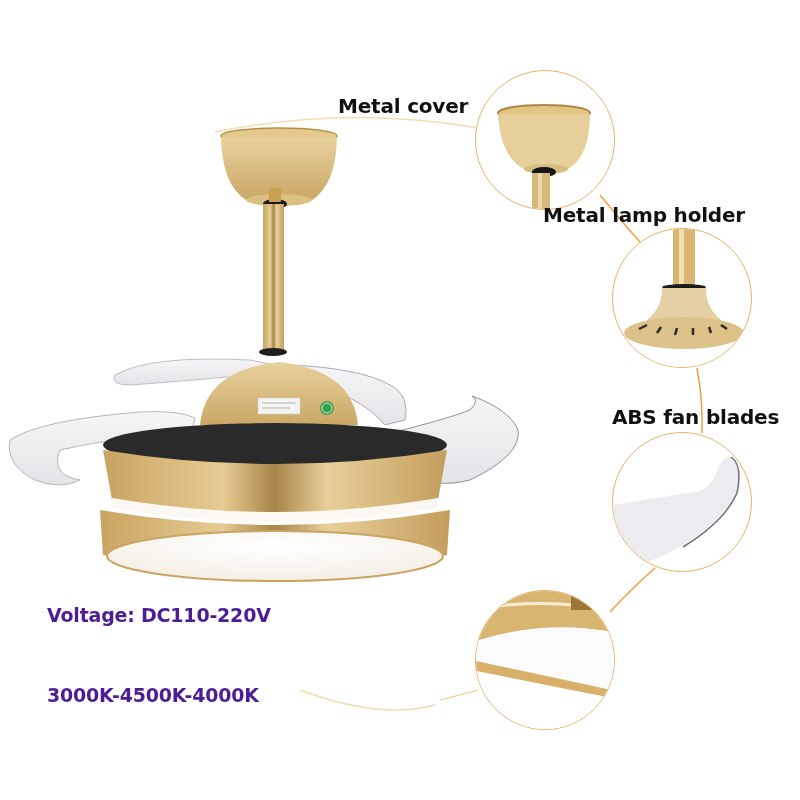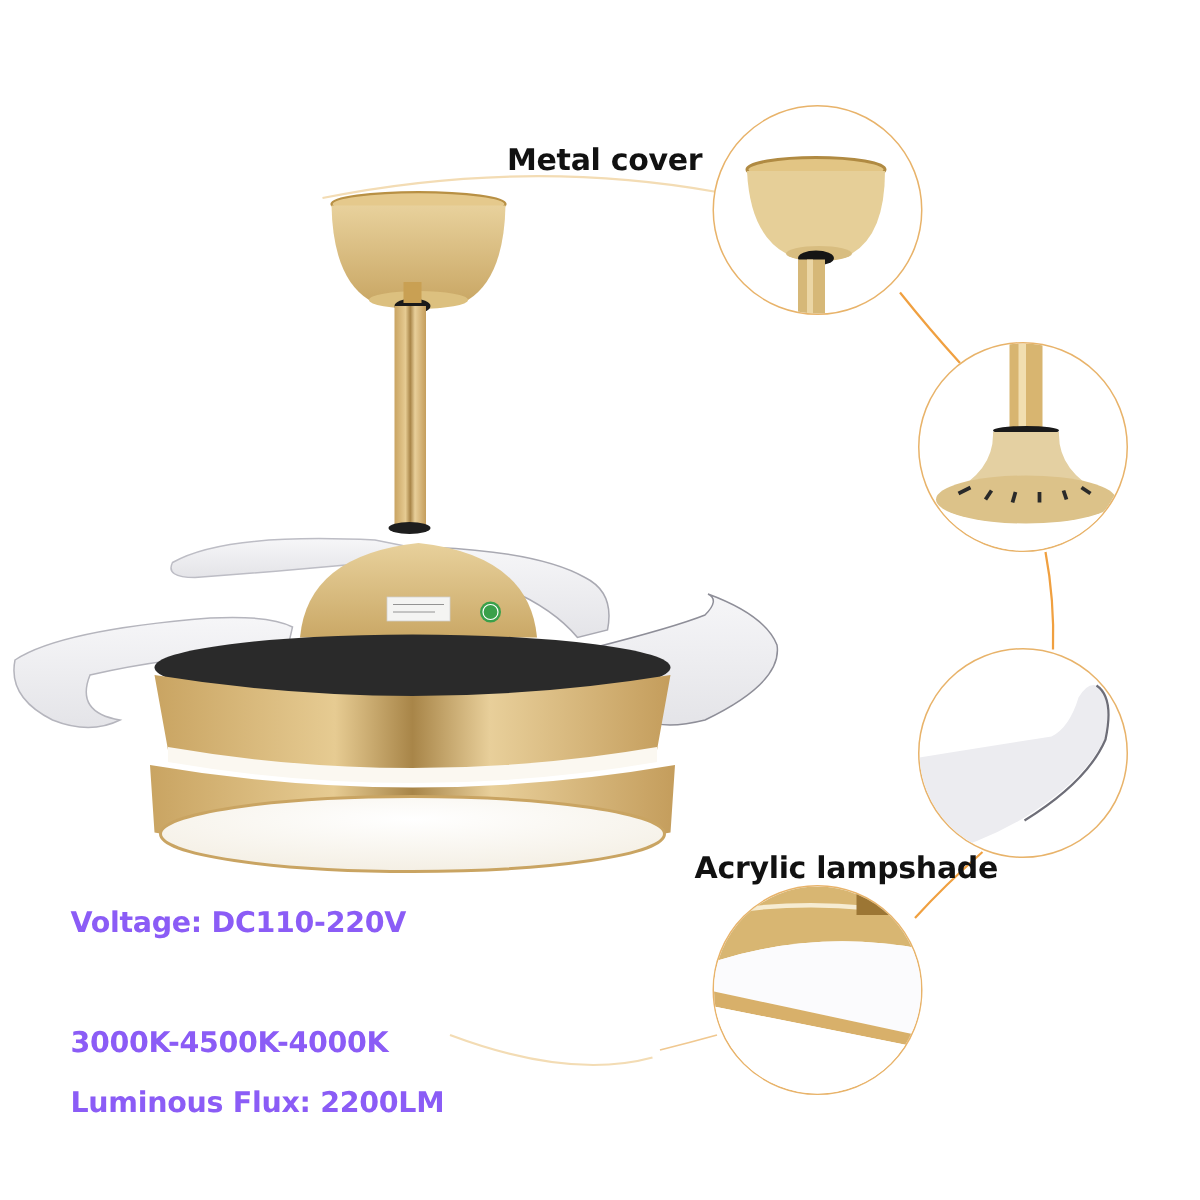--- a/index.html
+++ b/index.html
@@ -1,20 +1,20 @@
 <!DOCTYPE html>
 <html><head>
   <meta charset="utf-8">
   <style>
     html, body { margin: 0; padding: 0; background: #ffffff; }
     body { width: 800px; height: 800px; position: relative; overflow: hidden;
            font-family: "DejaVu Sans", "Liberation Sans", sans-serif; }
     .canvas { position: absolute; left: 0; top: 0; width: 800px; height: 800px; }
     .label { position: absolute; font-weight: bold; color: #111111; font-size: 20px; white-space: nowrap; letter-spacing: -0.2px; }
-    .spec { position: absolute; left: 47px; font-weight: bold; color: #8b5cf6; font-size: 19px; white-space: nowrap; letter-spacing: -0.2px; }
+    .spec { position: absolute; left: 47px; font-weight: bold; color: #4c1d95; font-size: 19px; white-space: nowrap; letter-spacing: -0.2px; }
     .callout-circle { position: absolute; width: 140px; height: 140px; border-radius: 50%;
                       border: 1.5px solid #e8b36a; overflow: hidden; background: #ffffff; box-sizing: border-box; }
     .callout-circle svg { position: absolute; left: 0; top: 0; }
   </style>
 </head>
 <body>
 
 <div class="canvas">
 
   <svg width="800" height="800" style="position:absolute;left:0;top:0;">
@@ -90,54 +90,54 @@
     <svg width="140" height="140">
       <ellipse cx="68" cy="42" rx="46" ry="8" fill="#e2c584" stroke="#b08a42" stroke-width="2"></ellipse>
       <path d="M 22 43 Q 24 85 48 98 L 92 98 Q 114 85 114 43 Z" fill="#e6cf98"></path>
       <ellipse cx="70" cy="98" rx="22" ry="5" fill="#d8bd80"></ellipse>
       <ellipse cx="68" cy="101" rx="12" ry="5" fill="#151515"></ellipse>
       <rect x="56" y="102" width="18" height="40" fill="#d6b878"></rect>
       <rect x="62" y="102" width="4" height="40" fill="#ebd6a5"></rect>
     </svg>
   </div>
 
+  <div class="label" style="left:543px; top:203px;">Metal lamp holder</div>
   <div class="callout-circle" style="left:612px; top:228px;">
     <svg width="140" height="140">
       <rect x="60" y="0" width="22" height="58" fill="#d8b570"></rect>
       <rect x="66" y="0" width="5" height="58" fill="#f1deb0"></rect>
       <ellipse cx="71" cy="58" rx="22" ry="3" fill="#1a1a1a"></ellipse>
       <path d="M 49 59 Q 50 85 20 100 L 122 100 Q 92 85 93 59 Z" fill="#e4d0a2"></path>
       <ellipse cx="71" cy="104" rx="60" ry="16" fill="#dcc289"></ellipse>
       <g stroke="#2a2a2a" stroke-width="2.5">
         <line x1="26" y1="100" x2="34" y2="96"></line>
         <line x1="44" y1="104" x2="48" y2="98"></line>
         <line x1="62" y1="106" x2="64" y2="99"></line>
         <line x1="80" y1="106" x2="80" y2="99"></line>
         <line x1="98" y1="104" x2="96" y2="98"></line>
         <line x1="114" y1="100" x2="108" y2="96"></line>
       </g>
       <path d="M 12 110 Q 71 134 130 110 L 130 140 L 12 140 Z" fill="#ffffff"></path>
     </svg>
   </div>
 
+  <div class="label" style="left:612px; top:405px;">ABS fan blades</div>
   <div class="callout-circle" style="left:612px; top:432px;">
     <svg width="140" height="140">
       <path d="M 0 72 Q 50 64 88 58 Q 100 52 106 32 Q 112 22 118 24 Q 128 30 124 58 Q 112 86 70 112 Q 40 130 0 140 Z" fill="#ececf0"></path>
       <path d="M 118 24 Q 130 32 124 60 Q 112 88 70 114" fill="none" stroke="#6e6e78" stroke-width="1.5"></path>
     </svg>
   </div>
 
-  <div class="label" style="left:463px; top:566px;">Acrylic lampshade</div>
   <div class="callout-circle" style="left:475px; top:590px;">
     <svg width="140" height="140">
       <path d="M 0 0 L 140 0 L 140 42 Q 70 28 0 50 Z" fill="#d8b672"></path>
       <path d="M 0 18 Q 70 6 140 20" stroke="#f6ecd2" stroke-width="3" fill="none"></path>
       <rect x="95" y="5" width="25" height="14" fill="#9c7634"></rect>
       <path d="M 0 50 Q 70 28 140 42 L 140 100 Q 70 85 0 70 Z" fill="#fbfbfd"></path>
       <path d="M 0 70 Q 70 85 140 100 L 140 108 Q 70 94 0 80 Z" fill="#d8b06a"></path>
       <path d="M 0 80 Q 70 94 140 108 L 140 140 L 0 140 Z" fill="#ffffff"></path>
     </svg>
   </div>
 
   <div class="spec" style="top:604px;">Voltage: DC110-220V</div>
   <div class="spec" style="top:684px;">3000K-4500K-4000K</div>
-  <div class="spec" style="top:724px;">Luminous Flux: 2200LM</div>
 </div>
 
 </body></html>

